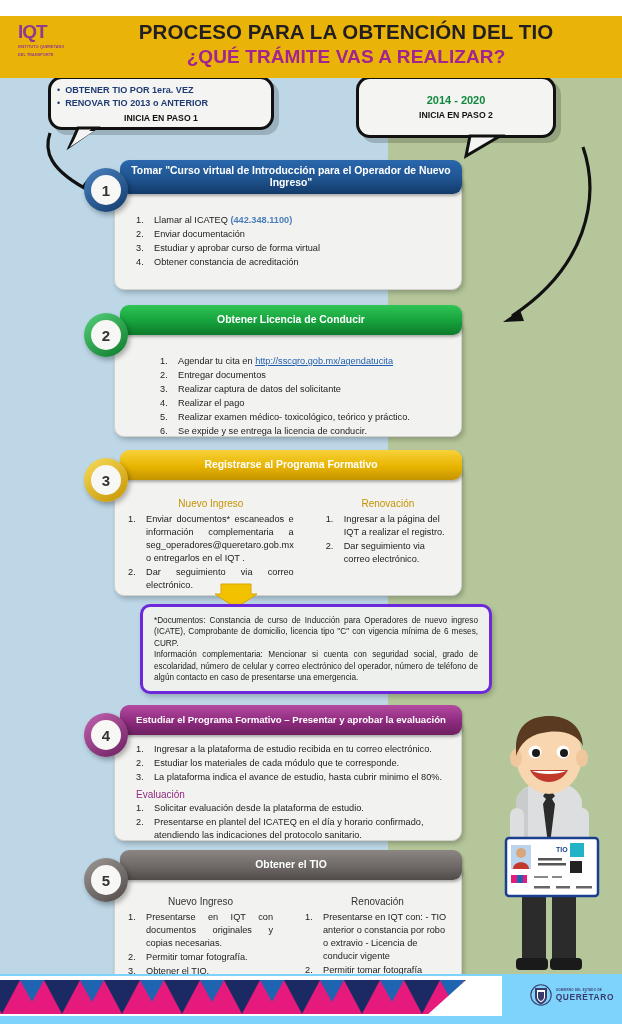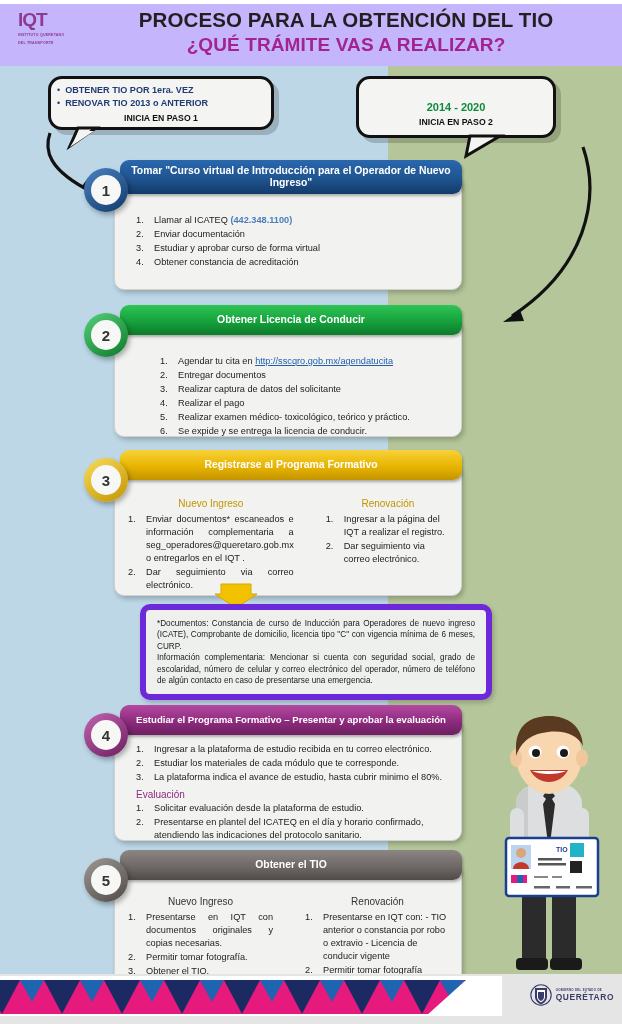--- a/index.html
+++ b/index.html
@@ -6,56 +6,56 @@
   body {
     width: 622px; height: 1024px;
     font-family: "Liberation Sans", sans-serif;
     background: #ffffff;
     overflow: hidden;
     position: relative;
   }
   .page { position: relative; width: 622px; height: 1024px; overflow: hidden; }
 
   
-  .header { position: absolute; left:0; top:4px; width:622px; height:62px; background:#c4b5fd; z-index:5;}
+  .header { position: absolute; left:0; top:16px; width:622px; height:62px; background:#eab308; z-index:5;}
   .logo { position:absolute; left:18px; top:6px; width:62px; height:42px; }
   .logo-mark { font-family:"Liberation Sans", sans-serif; font-weight:bold; font-size:19px;
                color:#8e3a8e; letter-spacing:-1px; line-height:20px; position:relative; }
   .logo-sub { font-size:3.6px; color:#8e3a8e; line-height:4.6px; font-weight:bold; letter-spacing:.2px; margin-top:3px;}
   .title1 { position:absolute; left:86px; top:4px; width:520px; text-align:center;
             font-size:20.5px; font-weight:bold; color:#231f20; letter-spacing:.1px; }
   .title2 { position:absolute; left:86px; top:30px; width:520px; text-align:center;
             font-size:19px; font-weight:bold; color:#a3248f; letter-spacing:.1px; }
 
   
   .bg-left  { position:absolute; left:0;   top:62px; width:388px; height:912px; background:#bdd7e7; }
   .bg-right { position:absolute; left:388px; top:62px; width:234px; height:912px; background:#b5c79a; }
 
   
-  .footer { position:absolute; left:0; top:974px; width:622px; height:50px; background:#e5e5e5; overflow:hidden;}
+  .footer { position:absolute; left:0; top:974px; width:622px; height:50px; background:#7dd3fc; overflow:hidden;}
   .zigzag { position:absolute; left:-4px; top:2px; width:506px; height:40px; }
   .qro-logo { position:absolute; right:8px; top:8px; display:flex; align-items:center; gap:4px;}
   .qro-shield { width:22px; height:26px; }
   .qro-text { line-height:1; }
   .qro-small { font-size:2.9px; color:#3b3b6b; letter-spacing:.3px; font-weight:bold; white-space:nowrap;}
   .qro-big { font-size:8.4px; color:#3b3b6b; letter-spacing:.6px; font-weight:bold; margin-top:1.5px;}
 
   
   .callout {
     position:absolute; background:#f4f4f2; border:3px solid #111;
     border-radius:14px; box-shadow:5px 5px 0 rgba(0,0,0,.18);
   }
   .callout-left { left:48px; top:76px; width:226px; height:54px; }
   .callout-right{ left:356px; top:76px; width:200px; height:62px; }
   .co-row { display:flex; align-items:flex-start; gap:5px; padding:0 6px; }
   .co-bullet { color:#1e3a6e; font-size:9px; line-height:12px; }
   .co-item { font-size:9.1px; font-weight:bold; color:#1f3b73; line-height:12.5px; white-space:nowrap;}
   .co-sub { text-align:center; font-size:8.7px; font-weight:bold; color:#111; margin-top:4px;}
   .co-title { text-align:center; font-size:13px; font-weight:bold; color:#0f8a3c; }
-  .co-years { text-align:center; font-size:11px; font-weight:bold; color:#0f8a3c; margin-top:15px;}
+  .co-years { text-align:center; font-size:11px; font-weight:bold; color:#0f8a3c; margin-top:8px;}
 
   
   .step { position:absolute; }
   .step-card {
     position:absolute; left:42px; top:14px; width:348px;
     background:#f2f2f0; border-radius:10px;
     border:1px solid #d2d2cd; box-shadow:2px 3px 5px rgba(0,0,0,.22);
   }
   .step-head {
     position:absolute; left:48px; top:0px; width:342px; height:30px;
@@ -85,21 +85,21 @@
   .two-col { display:flex; gap:32px; }
   .two-col > div { flex:1; }
   .col-h { text-align:center; font-size:10px; margin-bottom:4px; }
   ol.just > li { text-align:justify; }
 
   .sub-h { font-size:10px; margin:2px 0 2px 0; }
 
   
   .docs {
     position:absolute; left:140px; top:604px; width:352px;
-    background:#eef0ee; border-radius:10px; border:6px solid #6d28d9;
+    background:#eef0ee; border-radius:10px; border:3px solid #6d28d9;
     box-shadow:2px 3px 5px rgba(0,0,0,.2);
     padding:8px 11px; font-size:8.2px; line-height:11.4px; color:#1a1a1a; text-align:justify;
   }
   .yellow-arrow { position:absolute; left:213px; top:583px; }
 
   
   .character { position:absolute; left:486px; top:712px; width:130px; height:262px; }
 
   
   .arrow-layer { position:absolute; left:0; top:0; width:622px; height:1024px; pointer-events:none; z-index:3;}

